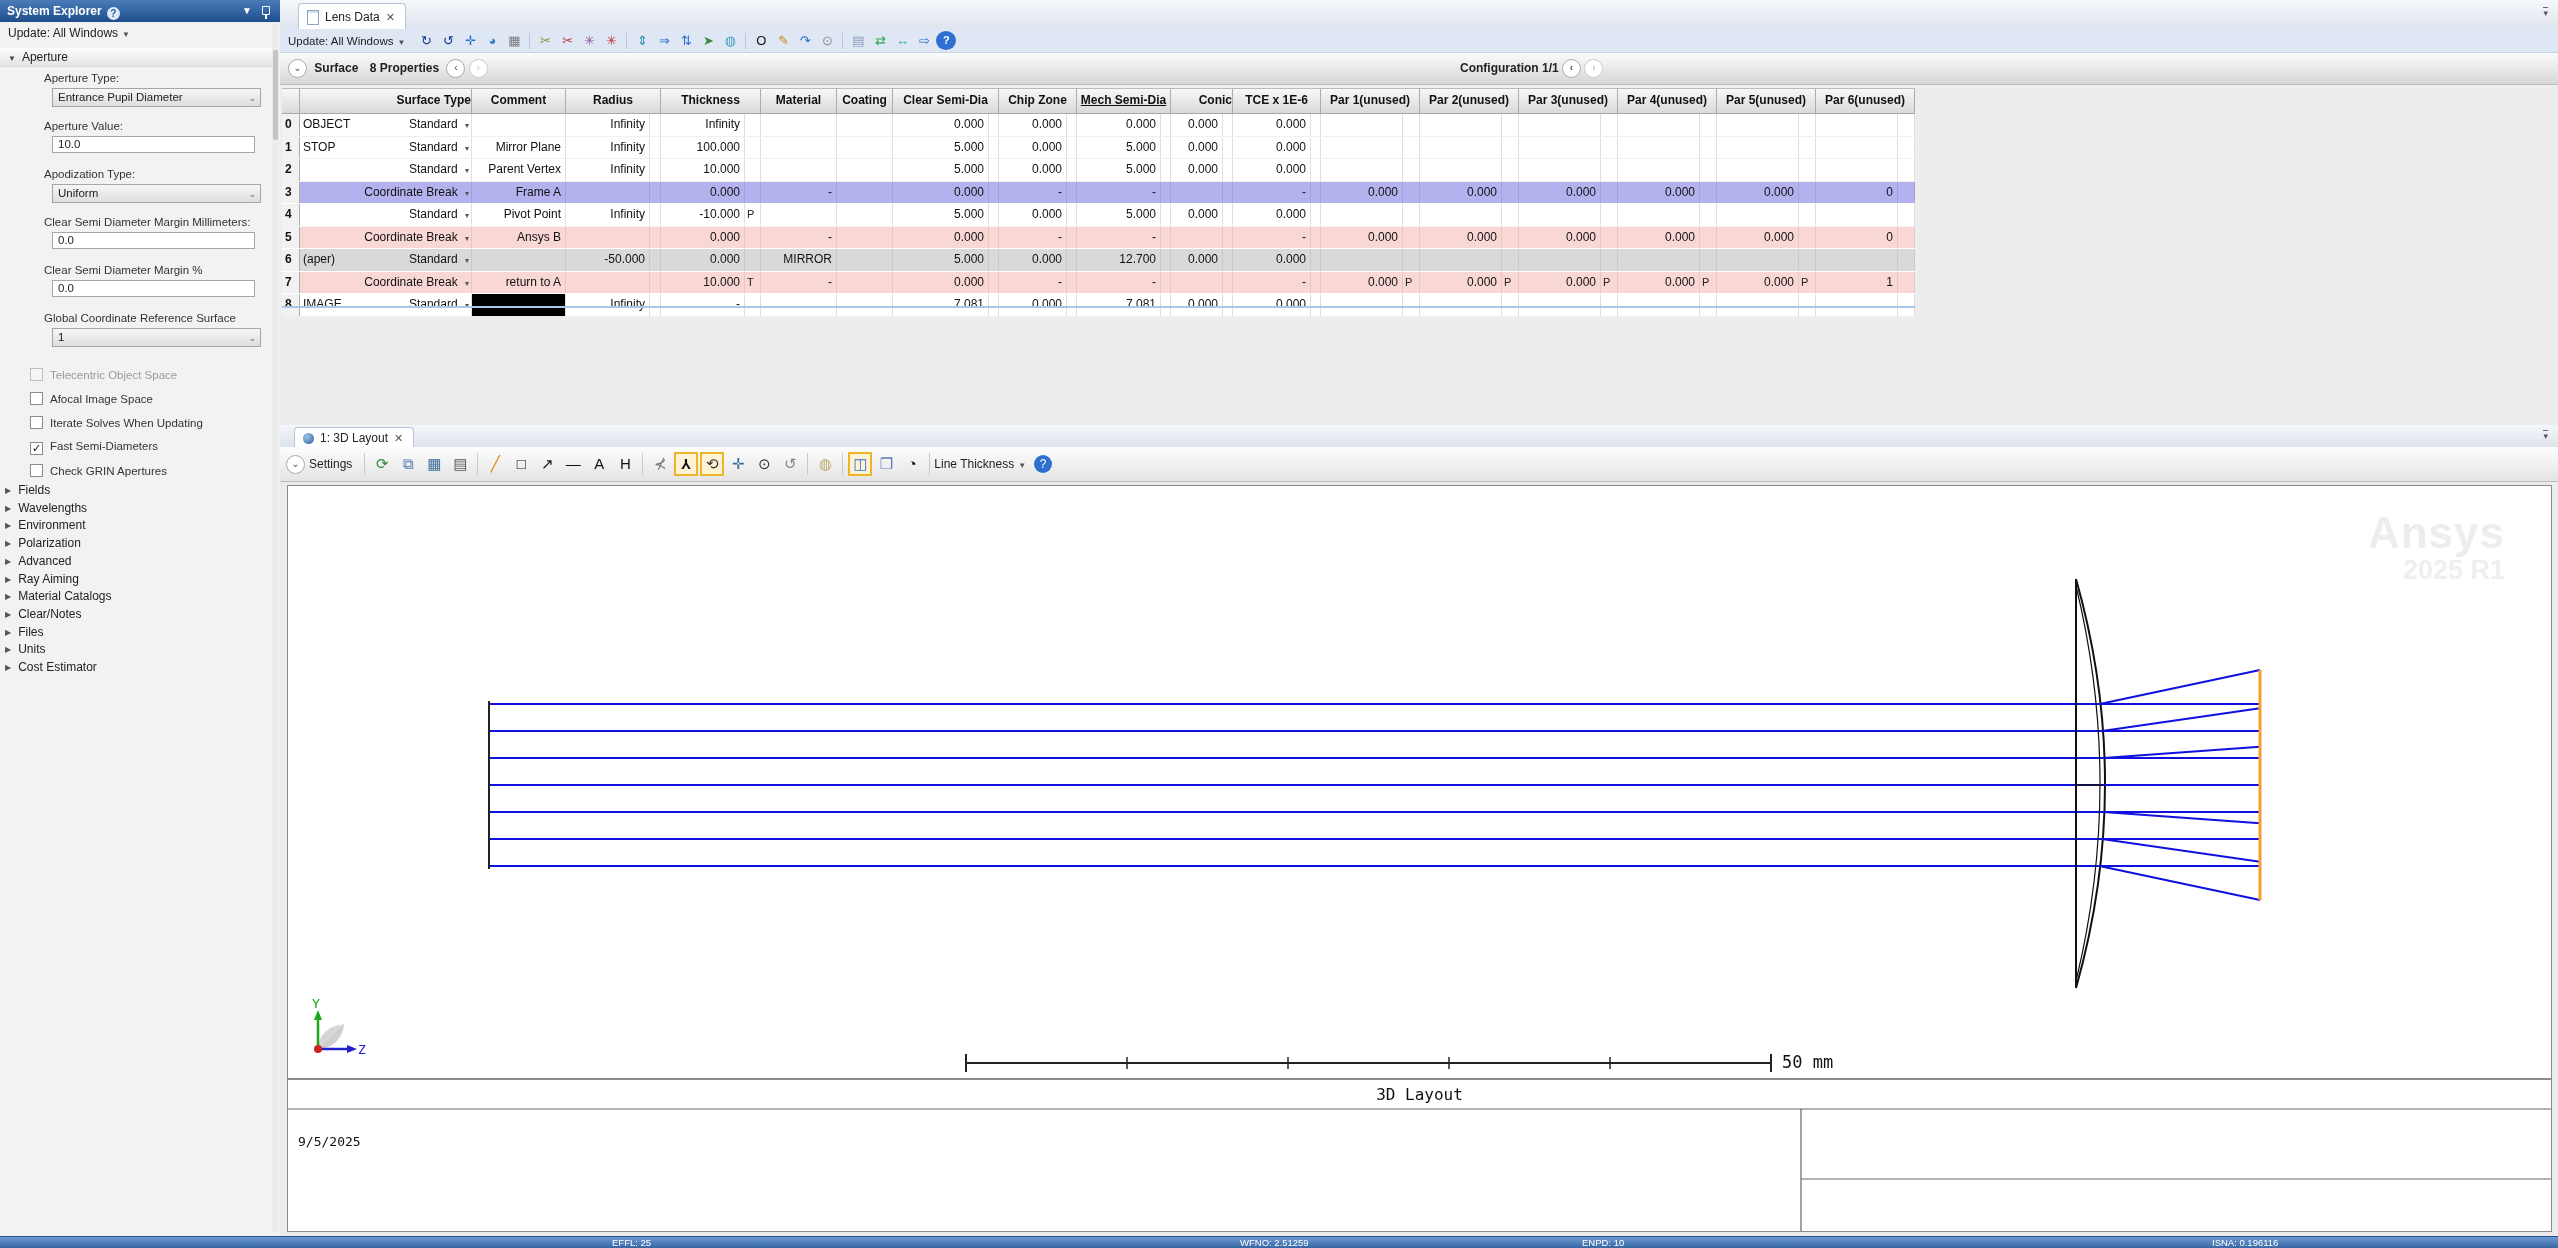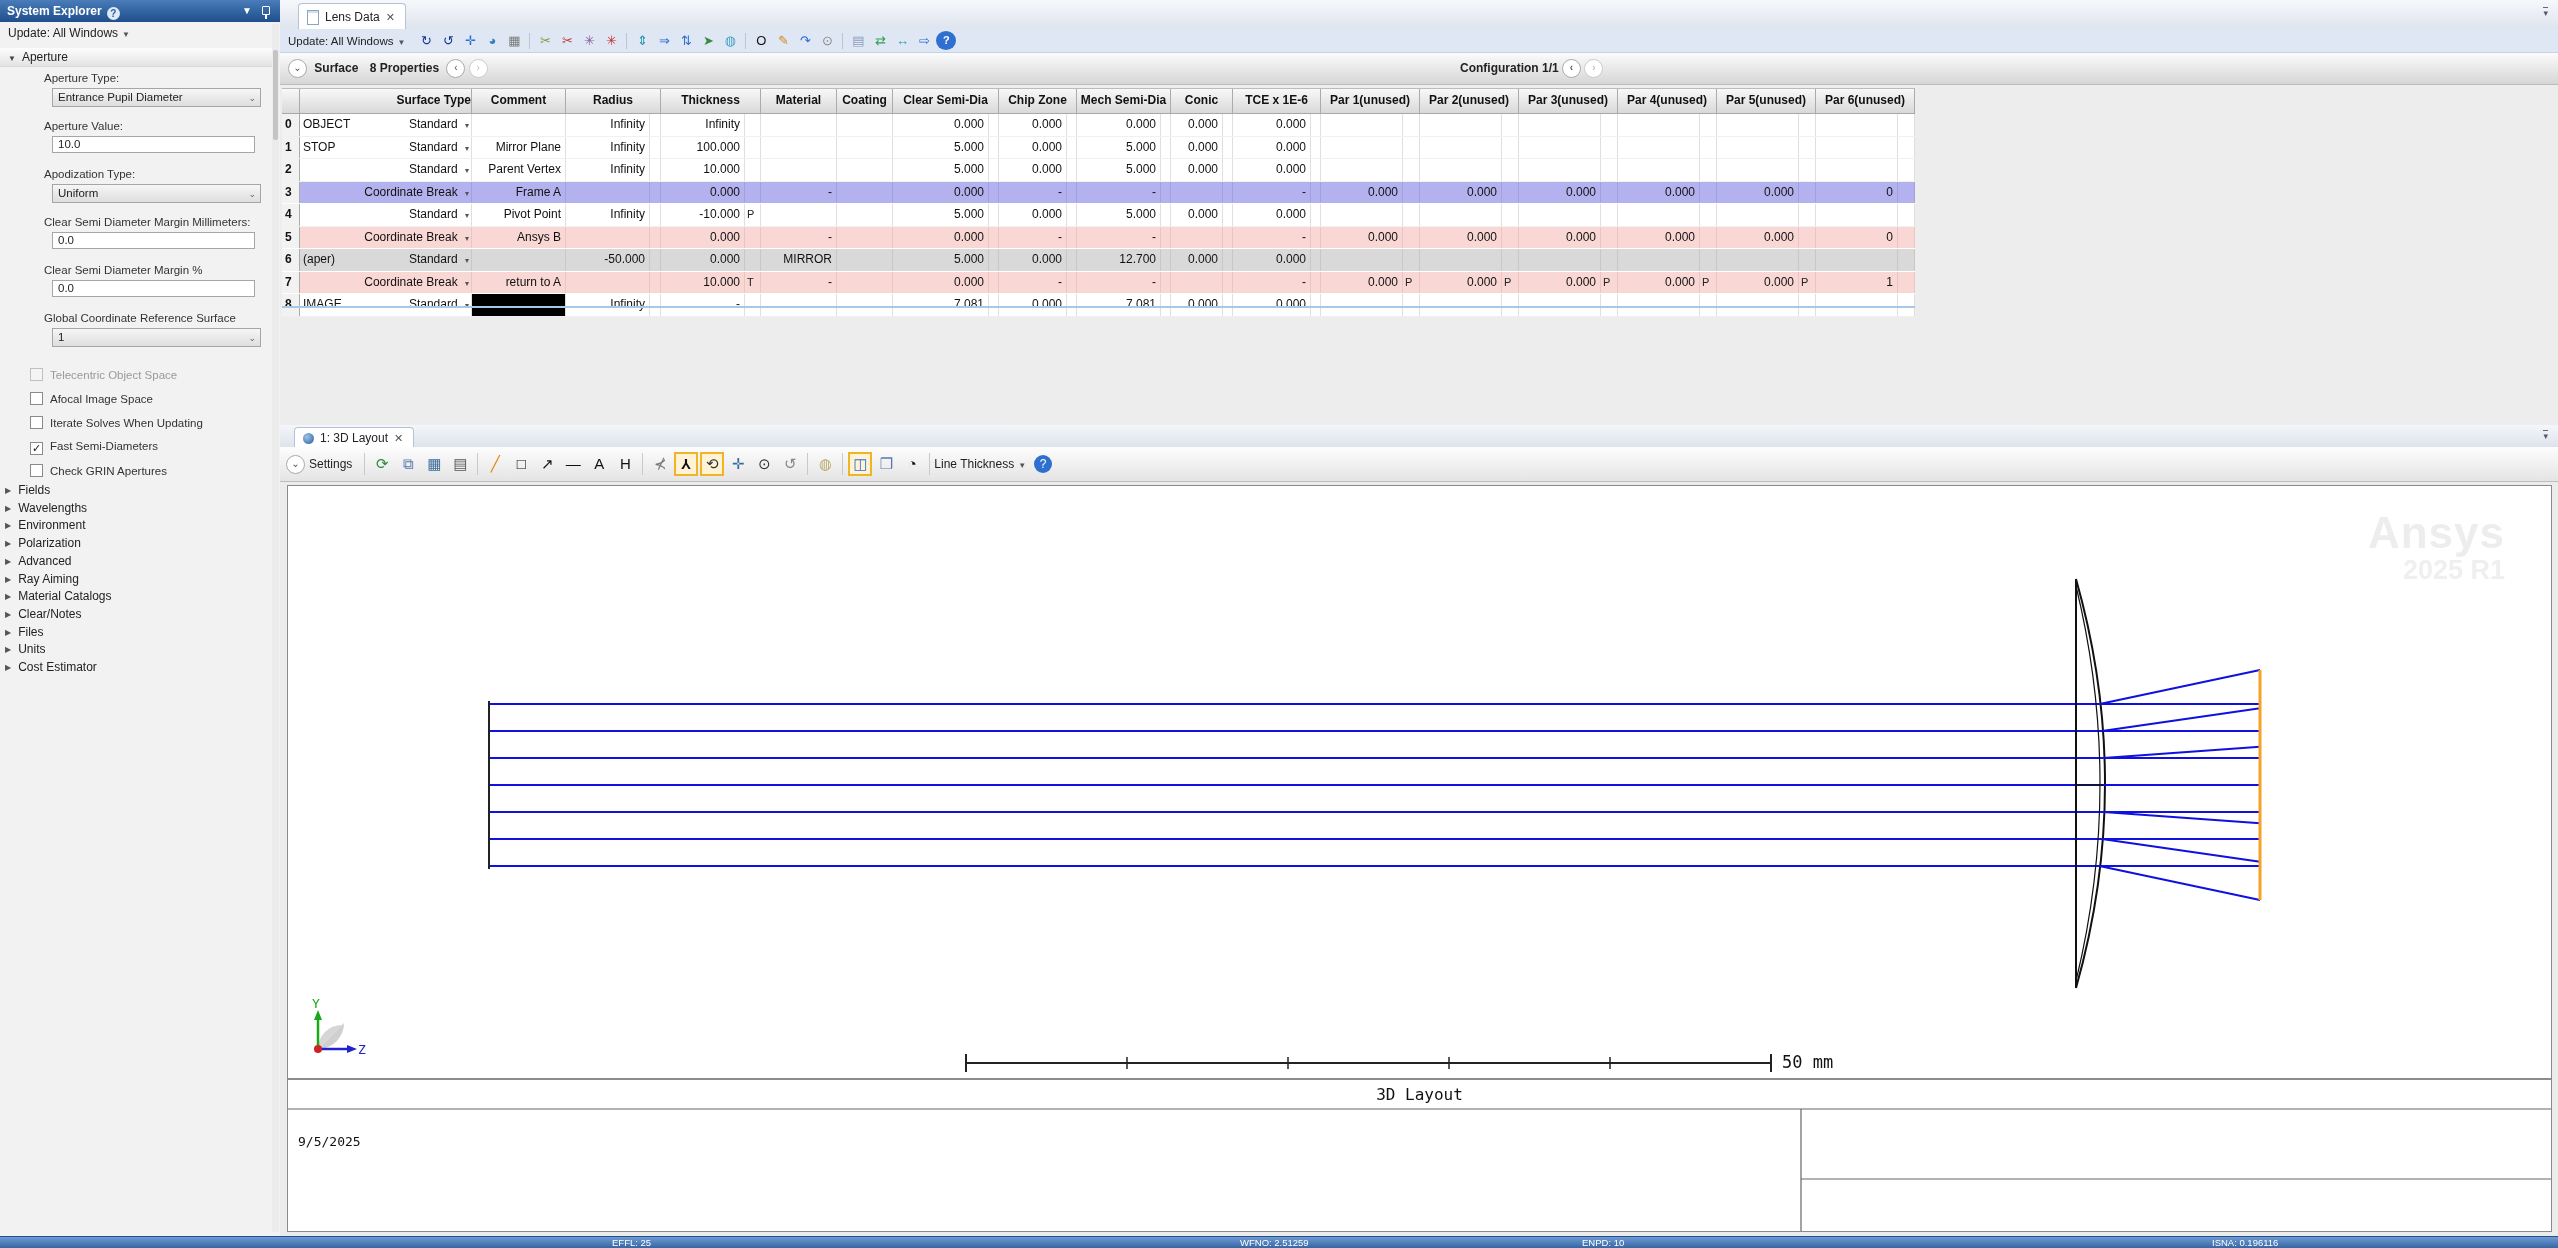--- a/index.html
+++ b/index.html
@@ -206,22 +206,22 @@
         <div class="hrow">
           <div class="hcell" style="width: 18px;"></div>
           <div class="hcell" style="width: 172px; text-align: right;">Surface Type</div>
           <div class="hcell" style="width: 94px;">Comment</div>
           <div class="hcell" style="width: 95px;">Radius</div>
           <div class="hcell" style="width: 100px;">Thickness</div>
           <div class="hcell" style="width: 76px;">Material</div>
           <div class="hcell" style="width: 56px;">Coating</div>
           <div class="hcell" style="width: 106px;">Clear Semi-Dia</div>
           <div class="hcell" style="width: 78px;">Chip Zone</div>
-          <div class="hcell" style="width: 94px;">Mech Semi-Dia</div>
-          <div class="hcell" style="width: 62px;">Conic</div>
+          <div class="hcell" style="width: 94px; text-decoration: underline;">Mech Semi-Dia</div>
+          <div class="hcell" style="width: 62px; text-align: right;">Conic</div>
           <div class="hcell" style="width: 88px;">TCE x 1E-6</div>
           <div class="hcell" style="width: 99px;">Par 1(unused)</div>
           <div class="hcell" style="width: 99px;">Par 2(unused)</div>
           <div class="hcell" style="width: 99px;">Par 3(unused)</div>
           <div class="hcell" style="width: 99px;">Par 4(unused)</div>
           <div class="hcell" style="width: 99px;">Par 5(unused)</div>
           <div class="hcell" style="width: 99px;">Par 6(unused)</div>
         </div>
         <div class="trow">
           <div class="tcell c-num" style="width: 18px;">0</div>

